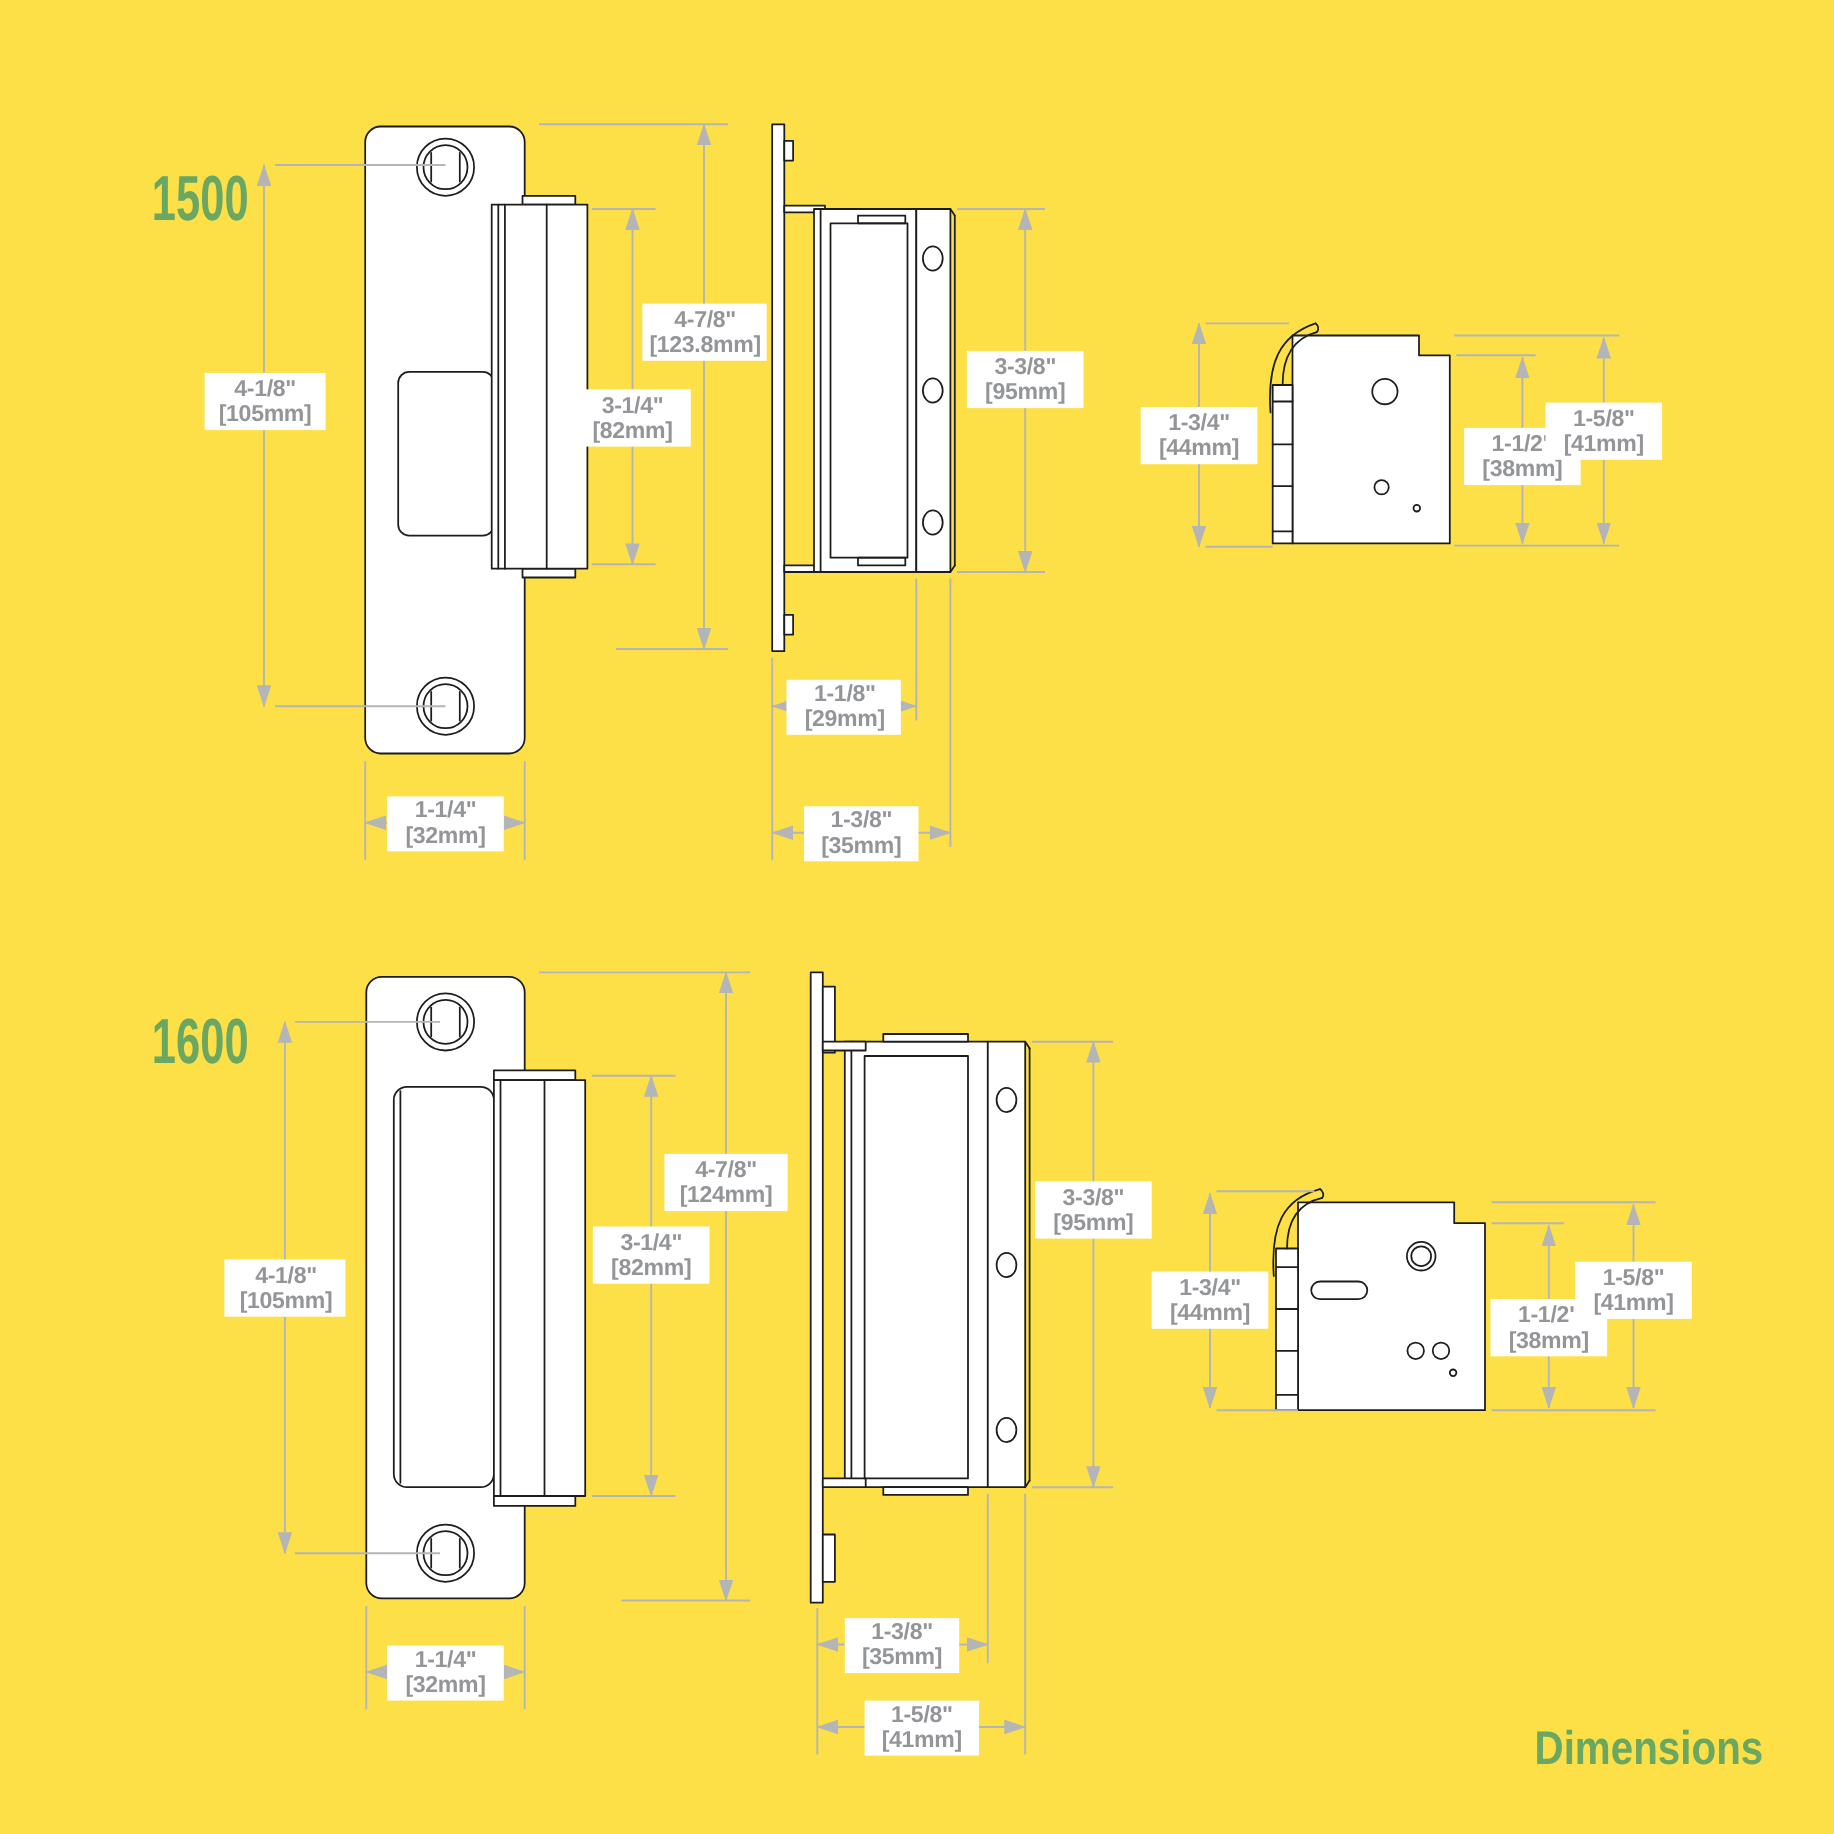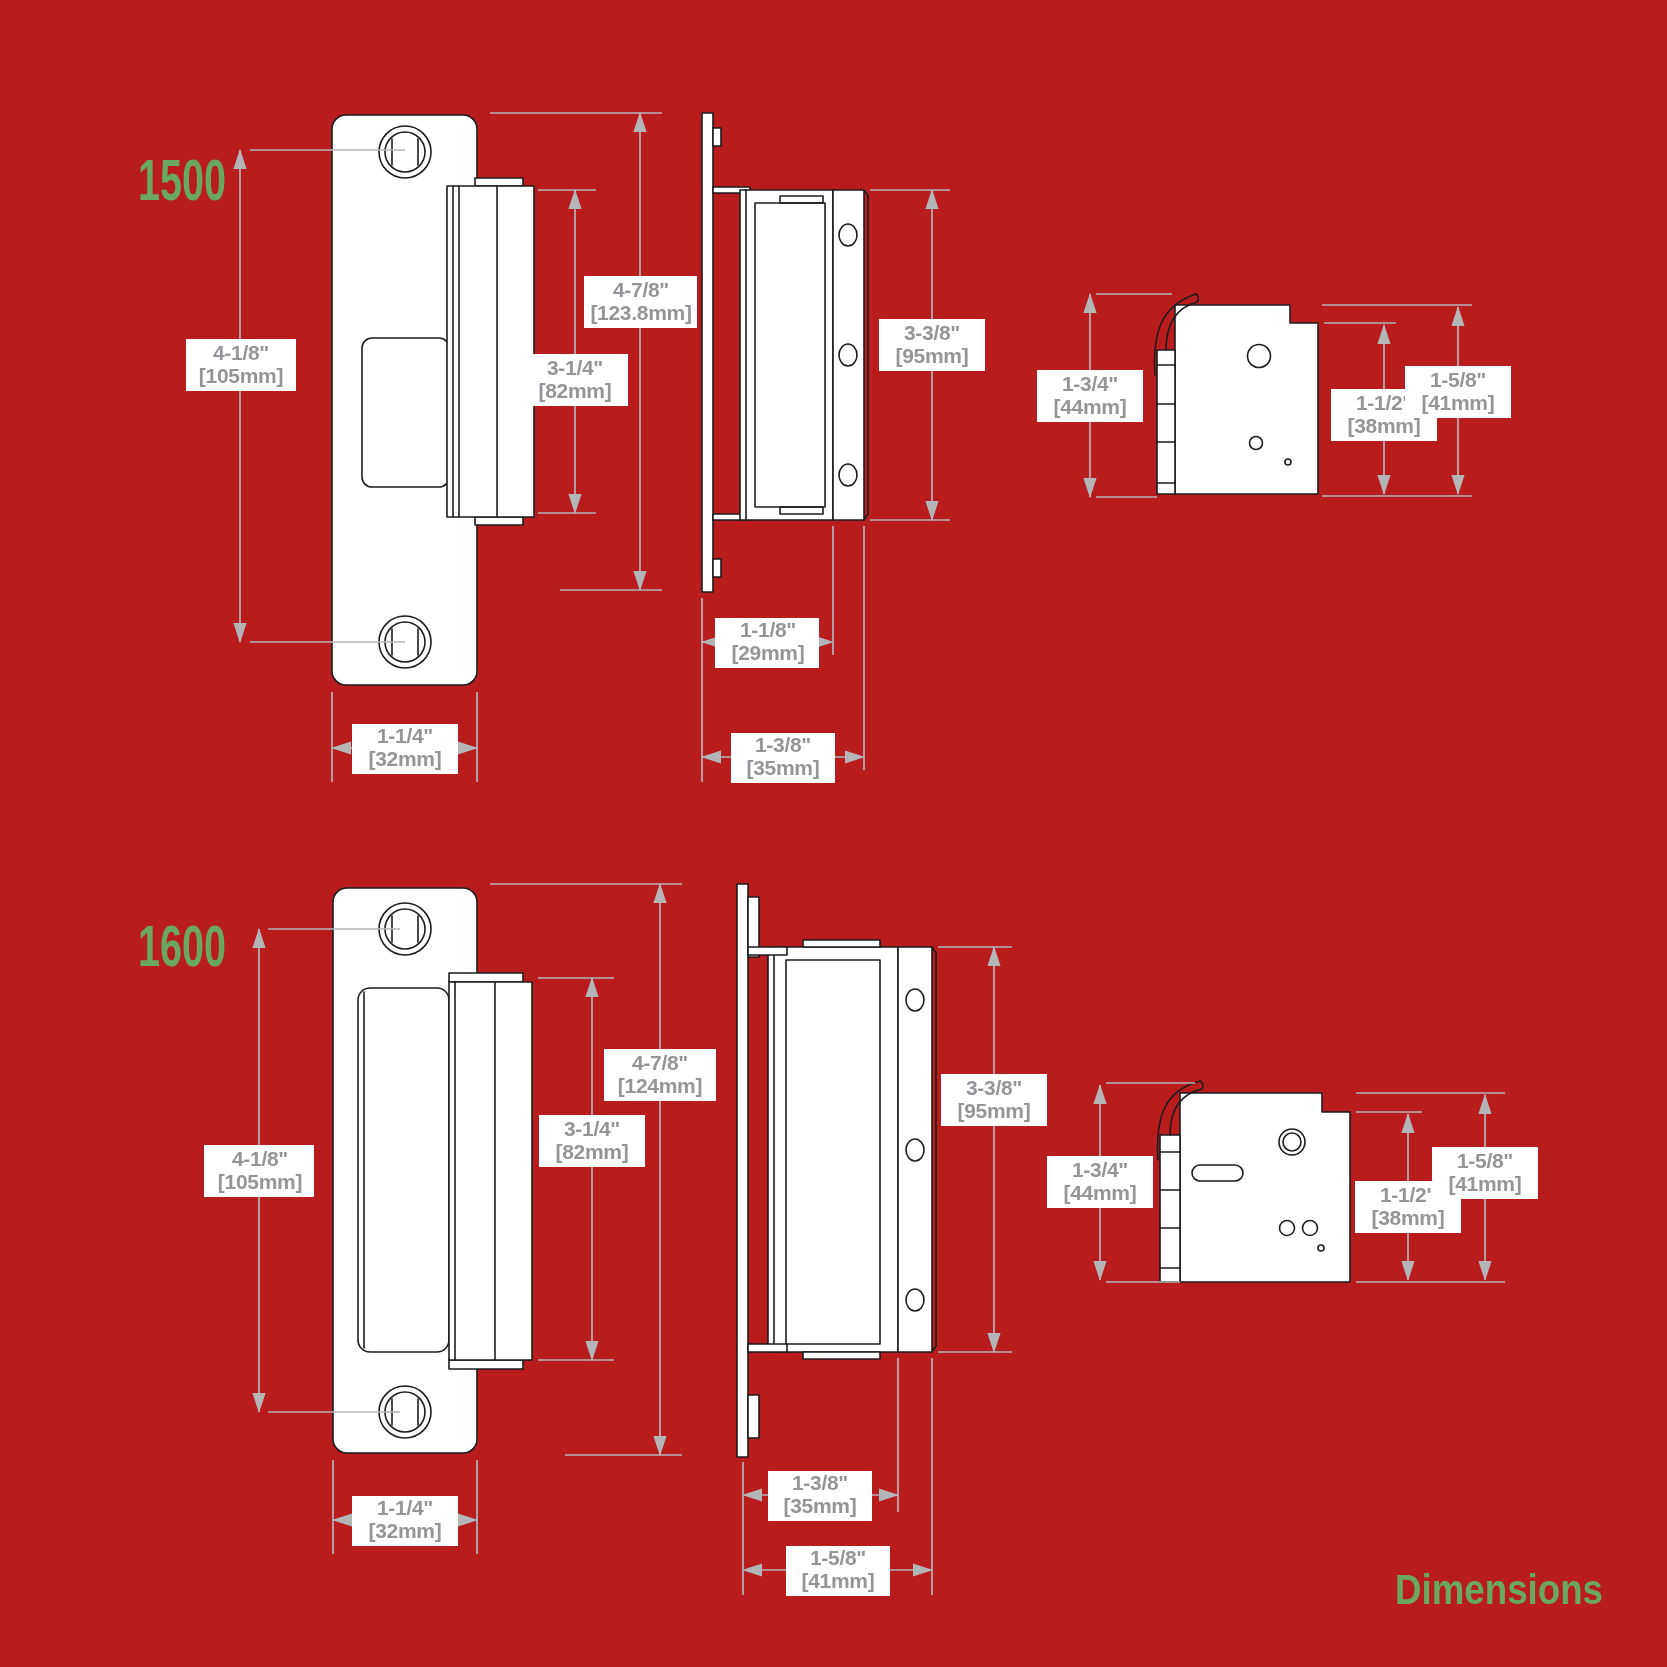--- a/index.html
+++ b/index.html
@@ -1,16 +1,16 @@
 <!DOCTYPE html>
 <html><head>
 <meta charset="utf-8">
 <style>
   html,body{margin:0;padding:0;background:#ffffff;}
-  .canvas{position:relative;width:1667px;height:1667px;background:#b91c1c;overflow:hidden;
+  .canvas{position:relative;width:1667px;height:1667px;background:#fde047;overflow:hidden;
           font-family:"Liberation Sans", sans-serif;}
   svg{display:block;}
   
   .ol{stroke:#1D1D1F;stroke-width:1.6;fill:none;stroke-linejoin:round;stroke-linecap:round;}
   .of{stroke:#1D1D1F;stroke-width:1.6;fill:#ffffff;stroke-linejoin:round;}
   
   .dl{stroke:#B3B5B7;stroke-width:1.7;fill:none;}
   
   .wb{fill:#ffffff;stroke:none;}
   

